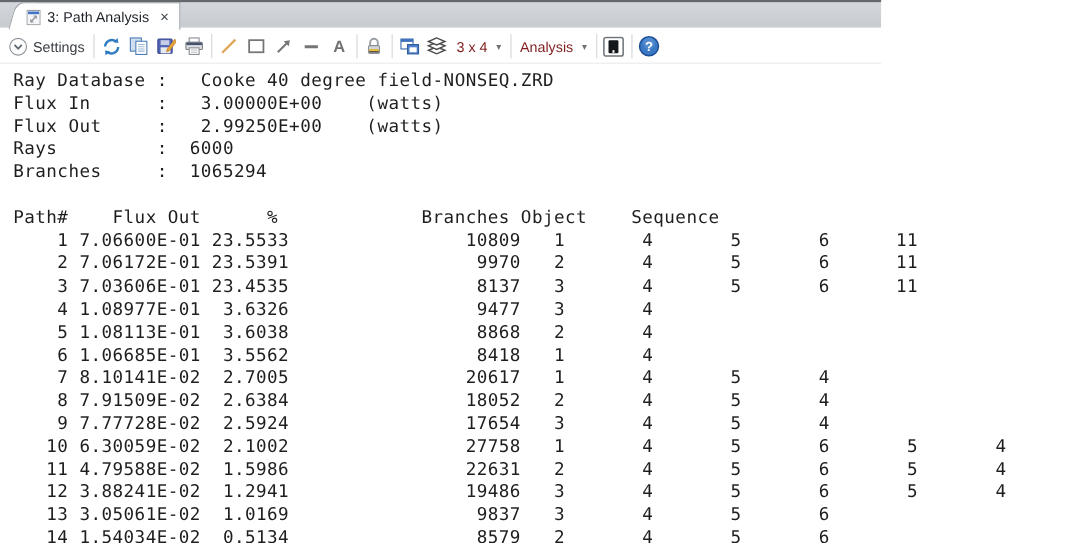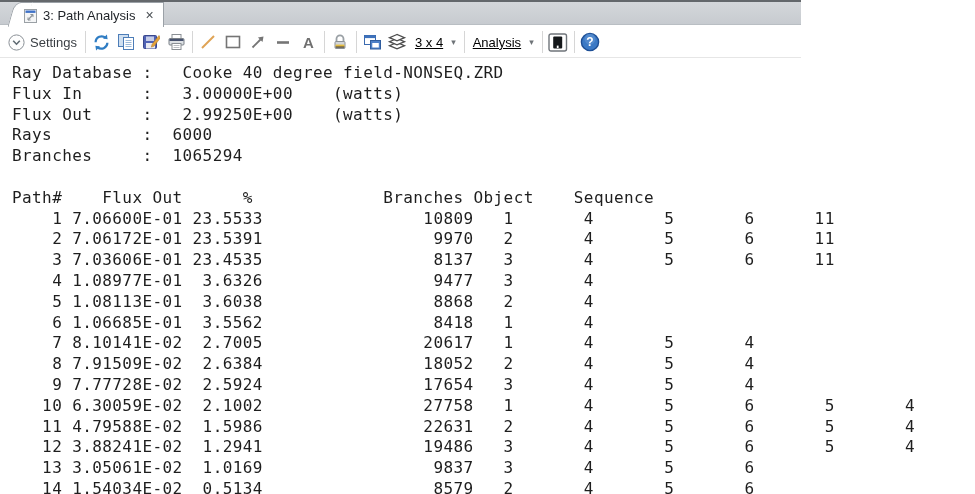--- a/index.html
+++ b/index.html
@@ -23,21 +23,21 @@
   .tab-label{font-size:13px;color:#1f2328;white-space:nowrap;}
   .tab-close{font-size:14px;color:#4a4f54;margin-left:4px;line-height:1;cursor:default;}
 
   
   .toolbar{height:30px;display:flex;align-items:center;padding:0 3px;
     background:#fff;border-bottom:1px solid #e6e6e6;}
   .tbtn{display:flex;align-items:center;justify-content:center;
     width:25px;height:26px;background:none;border:0;padding:0;cursor:default;}
   .tbtn.wide{width:auto;padding:0 5px;gap:5px;}
   .settings-text{font-size:13px;color:#3a3f44;}
-  .dd-text{font-size:13px;color:#000000;text-decoration:underline;}
+  .dd-text{font-size:13px;color:#7f1d1d;}
   .dd-arrow{font-size:9px;color:#6e7377;margin-left:3px;}
   .sep{width:1px;height:22px;background:#d6d6d6;margin:0 3px;flex:none;}
   .a-glyph{font-size:15px;font-weight:bold;color:#707070;}
 
   
   .content{background:#fff;}
   pre.report{margin:0;padding:5px 0 0 12px;white-space:pre;
     font-family:"DejaVu Sans Mono","Liberation Mono",monospace;
     font-size:16px;line-height:20.8px;letter-spacing:.4px;color:#1e1e1e;}
 </style>

